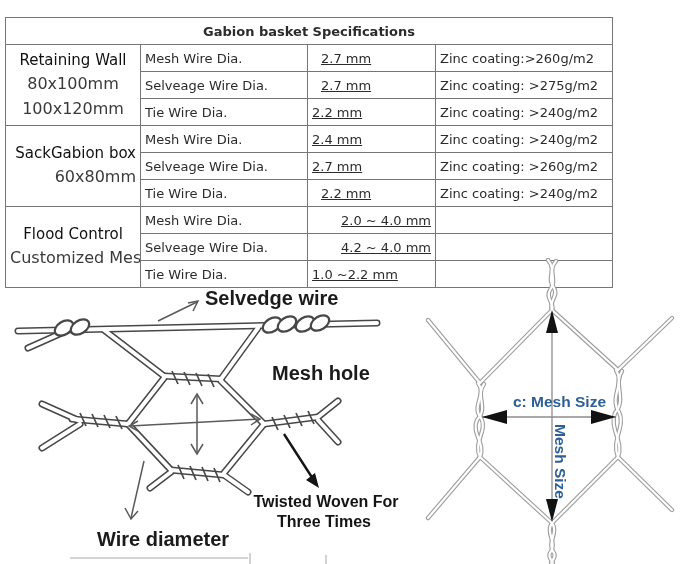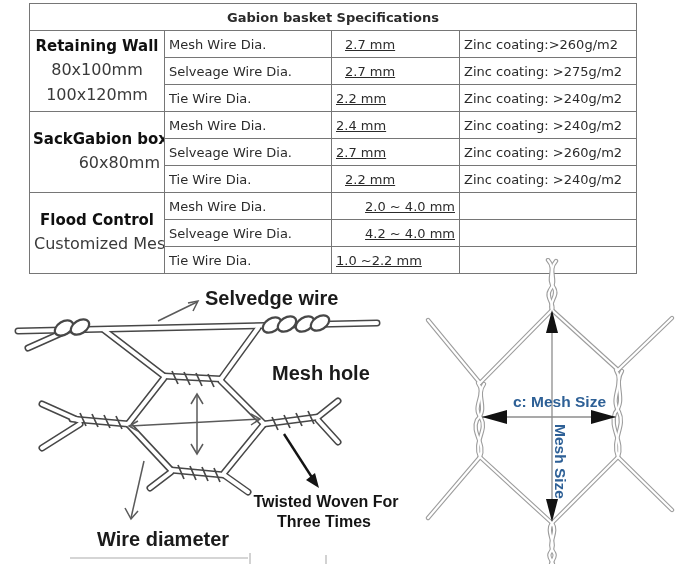--- a/index.html
+++ b/index.html
@@ -1,27 +1,27 @@
 <!DOCTYPE html>
 <html><head>
 <meta charset="utf-8">
 <style>
   html,body{margin:0;padding:0;background:#fff;}
   .canvas{position:relative;width:680px;height:564px;background:#ffffff;
           font-family:"DejaVu Sans",sans-serif;overflow:hidden;}
 
   
-  table.spec{position:absolute;left:5px;top:3px;width:607px;
-             border-collapse:collapse;table-layout:fixed;margin-left:24px;}
+  table.spec{position:absolute;left:5px;top:17px;width:607px;
+             border-collapse:collapse;table-layout:fixed;}
   table.spec td{border:1px solid #767676;color:#2b2b2b;font-size:13px;
                 height:24px;padding:1px 4px;vertical-align:middle;
                 white-space:nowrap;overflow:hidden;}
   td.hdr{font-weight:bold;font-size:17px;color:#101010;text-align:center;height:27px;}
   td.grp{text-align:center;line-height:1.55;}
-  td.grp .gname{font-weight:bold;font-size:15px;color:#101010;}
+  td.grp .gname{font-weight:normal;font-size:15px;color:#101010;}
   td.grp .gsize{font-size:16px;color:#3a3a3a;}
   td.grp.g-left{text-align:right;padding-left:3px;}
   td.item{padding-left:5px;}
   td.val{padding-left:5px;text-decoration:underline;}
   td.val.pad1{padding-left:13px;}
   td.val.pad2{padding-left:24px;text-align:right;}
   td.coat{padding-left:5px;font-size:13.5px;}
 
   
   svg{position:absolute;}

